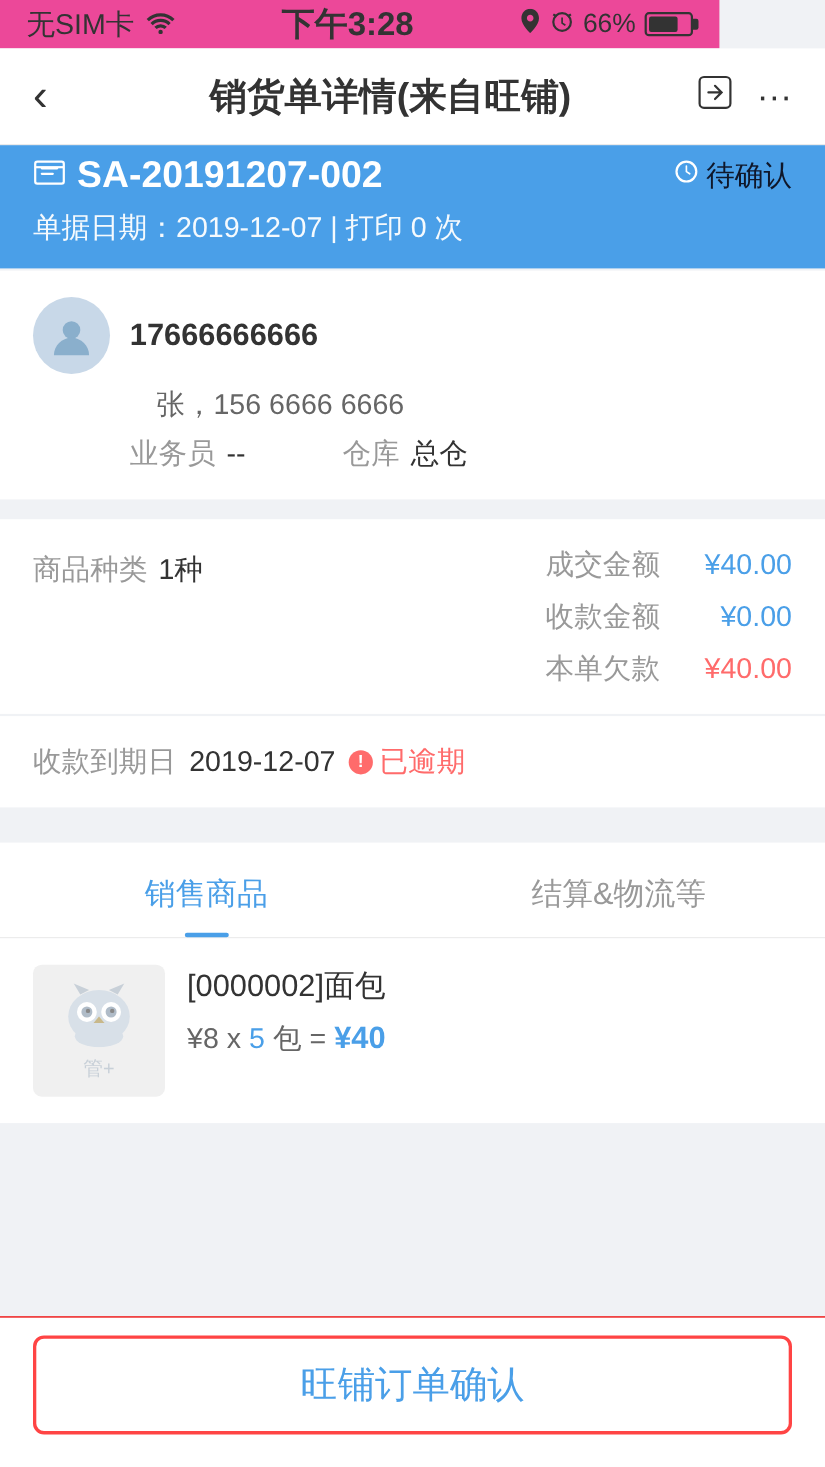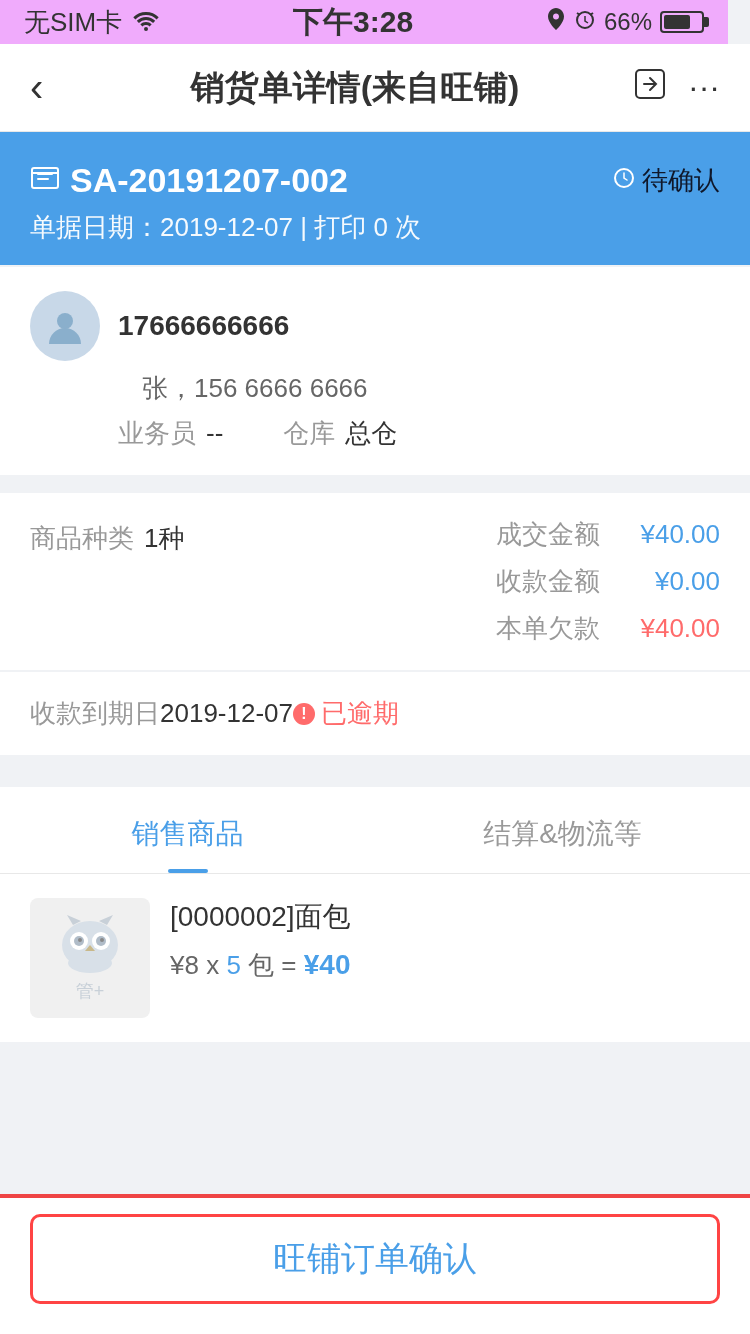--- a/index.html
+++ b/index.html
@@ -8,23 +8,23 @@
       width: 750px;
       min-height: 1334px;
       font-family: -apple-system, "PingFang SC", "Helvetica Neue", Arial, sans-serif;
       background: #f0f2f5;
       color: #333;
       font-size: 28px;
     }
 
     
     .status-bar {
-      width: 728px;
+      width: 654px;
       height: 44px;
-      background: #f0abfc;
+      background: #ec4899;
       display: flex;
       align-items: center;
       justify-content: space-between;
       padding: 0 24px;
       font-size: 26px;
       font-weight: 500;
     }
     .status-bar-left { display: flex; align-items: center; gap: 10px; }
     .status-bar-center { font-size: 30px; font-weight: 600; }
     .status-bar-right { display: flex; align-items: center; gap: 8px; font-size: 24px; }
@@ -82,21 +82,21 @@
       gap: 20px;
       width: 100px;
       justify-content: flex-end;
     }
     .nav-share-icon { font-size: 32px; color: #333; cursor: pointer; }
     .nav-more-icon { font-size: 32px; color: #333; cursor: pointer; }
 
     
     .order-header-card {
       background: #4a9fe8;
-      padding: 29px 30px 20px 30px;
+      padding: 8px 30px 20px 30px;
       margin-bottom: 2px;
     }
     .order-header-top {
       display: flex;
       align-items: center;
       justify-content: space-between;
       margin-bottom: 10px;
     }
     .order-id-row {
       display: flex;
@@ -161,21 +161,21 @@
       color: #666;
       margin-left: 112px;
       margin-bottom: 10px;
     }
     .customer-meta {
       display: flex;
       align-items: center;
       margin-left: 88px;
       font-size: 26px;
       color: #666;
-      gap: 60px;
+      gap: 88px;
     }
     .meta-item { display: flex; align-items: center; gap: 10px; }
     .meta-label { color: #999; }
     .meta-value { color: #333; }
 
     
     .amounts-section {
       background: #fff;
       padding: 24px 30px;
       margin-bottom: 2px;
@@ -211,21 +211,21 @@
     .amount-value { color: #4a9fe8; font-weight: 500; min-width: 100px; text-align: right; }
     .amount-value-red { color: #ff6b6b; }
 
     
     .due-section {
       background: #fff;
       padding: 24px 30px;
       margin-bottom: 16px;
       display: flex;
       align-items: center;
-      gap: 0;
+      gap: 12px;
       font-size: 26px;
       color: #666;
     }
     .due-label { color: #999; }
     .due-date { color: #333; }
     .overdue-badge {
       display: flex;
       align-items: center;
       gap: 6px;
       color: #ff6b6b;
@@ -331,21 +331,21 @@
     }
 
     
     .bottom-bar {
       position: fixed;
       bottom: 0;
       left: 0;
       width: 750px;
       background: #fff;
       padding: 16px 30px 30px 30px;
-      border-top: 4px solid #ef4444;
+      border-top: 2px solid #ef4444;
     }
     .confirm-btn {
       width: 100%;
       height: 90px;
       background: #fff;
       border: 3px solid #ff4444;
       border-radius: 10px;
       font-size: 34px;
       color: #4a9fe8;
       cursor: pointer;

